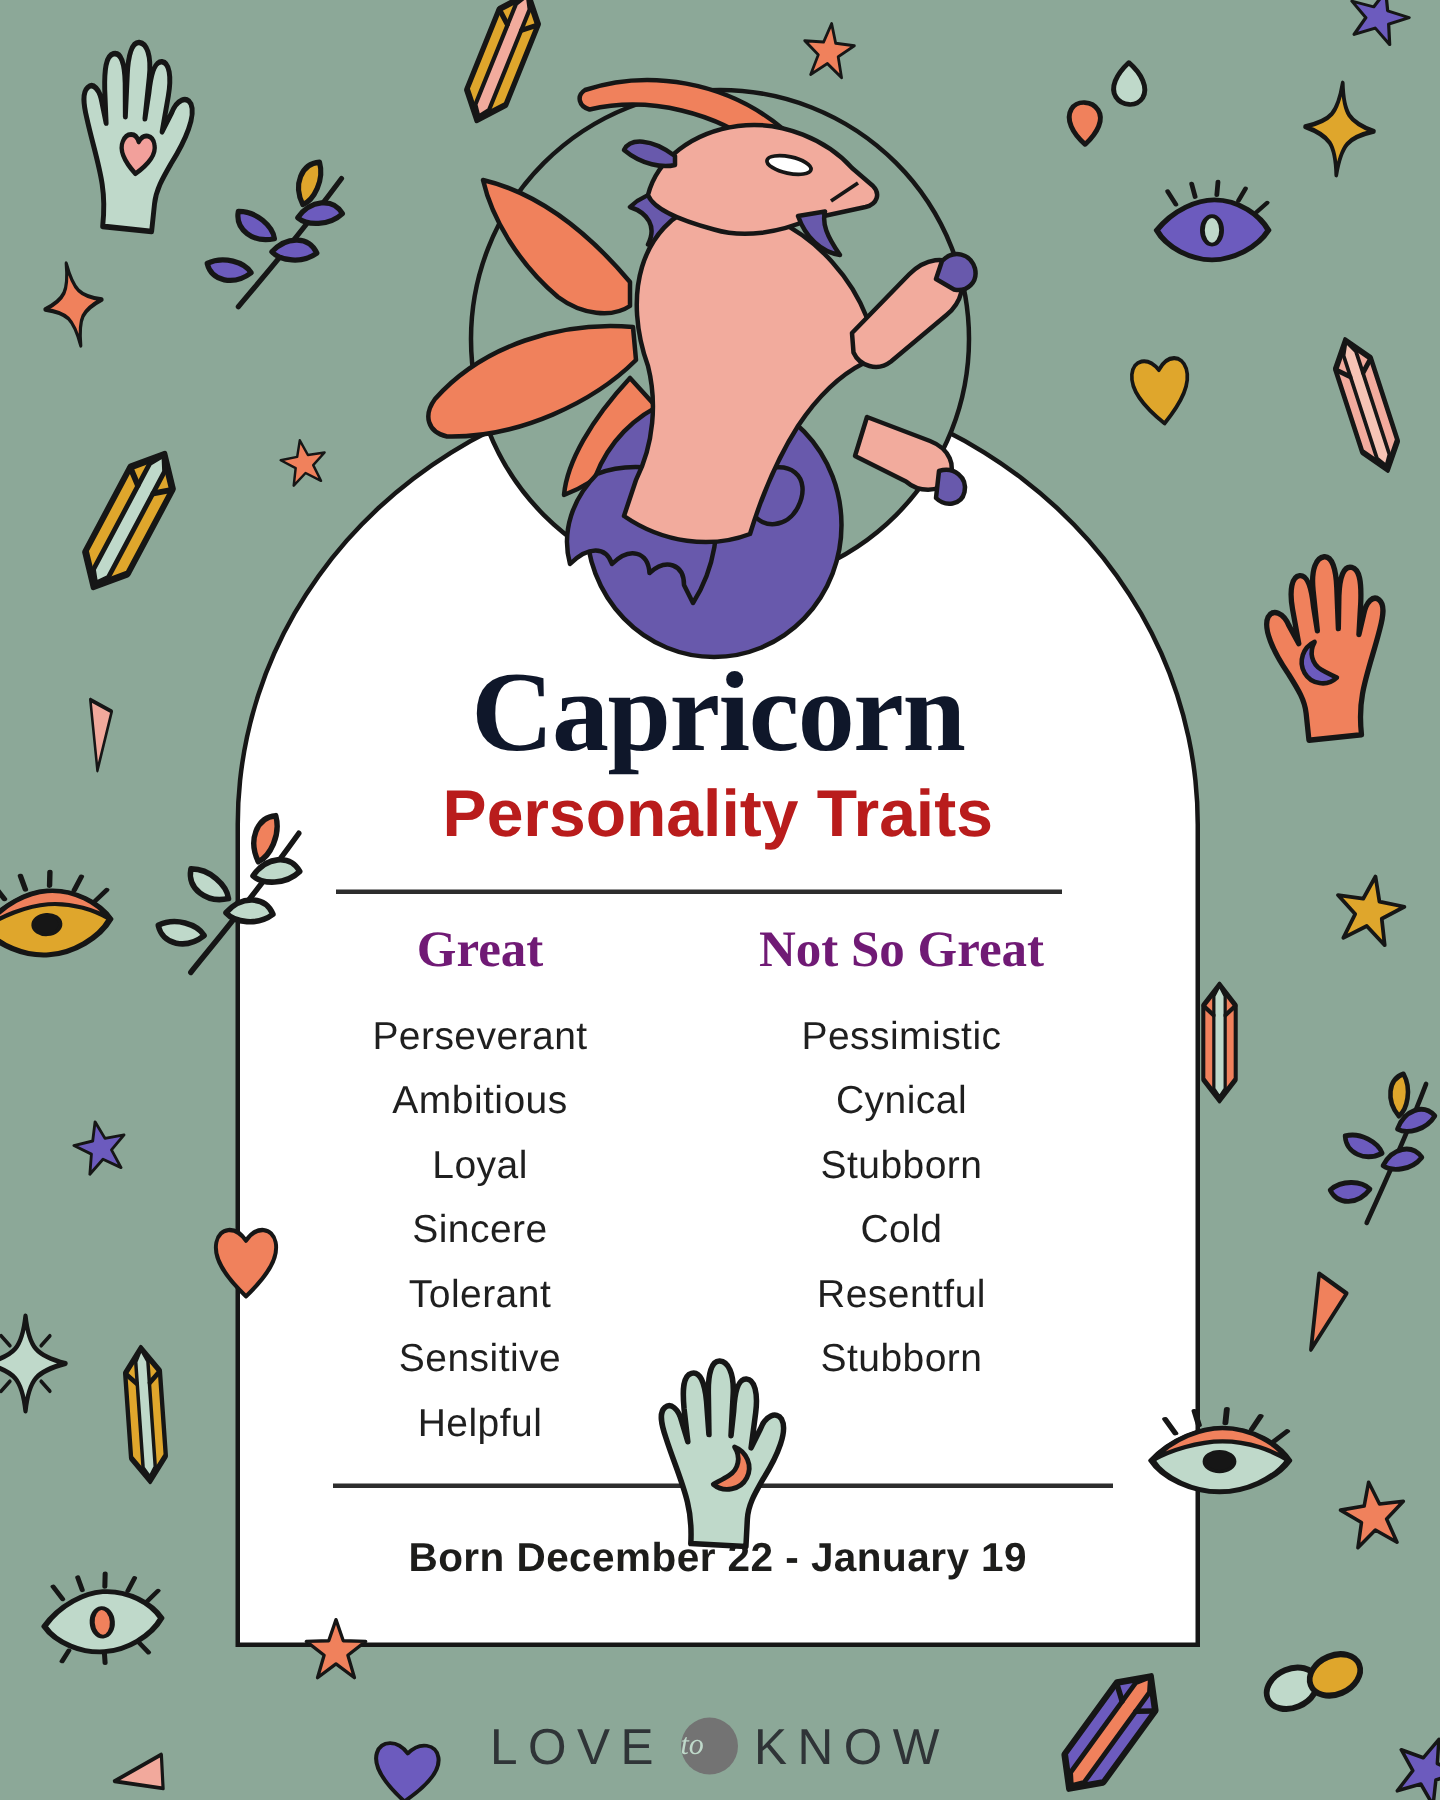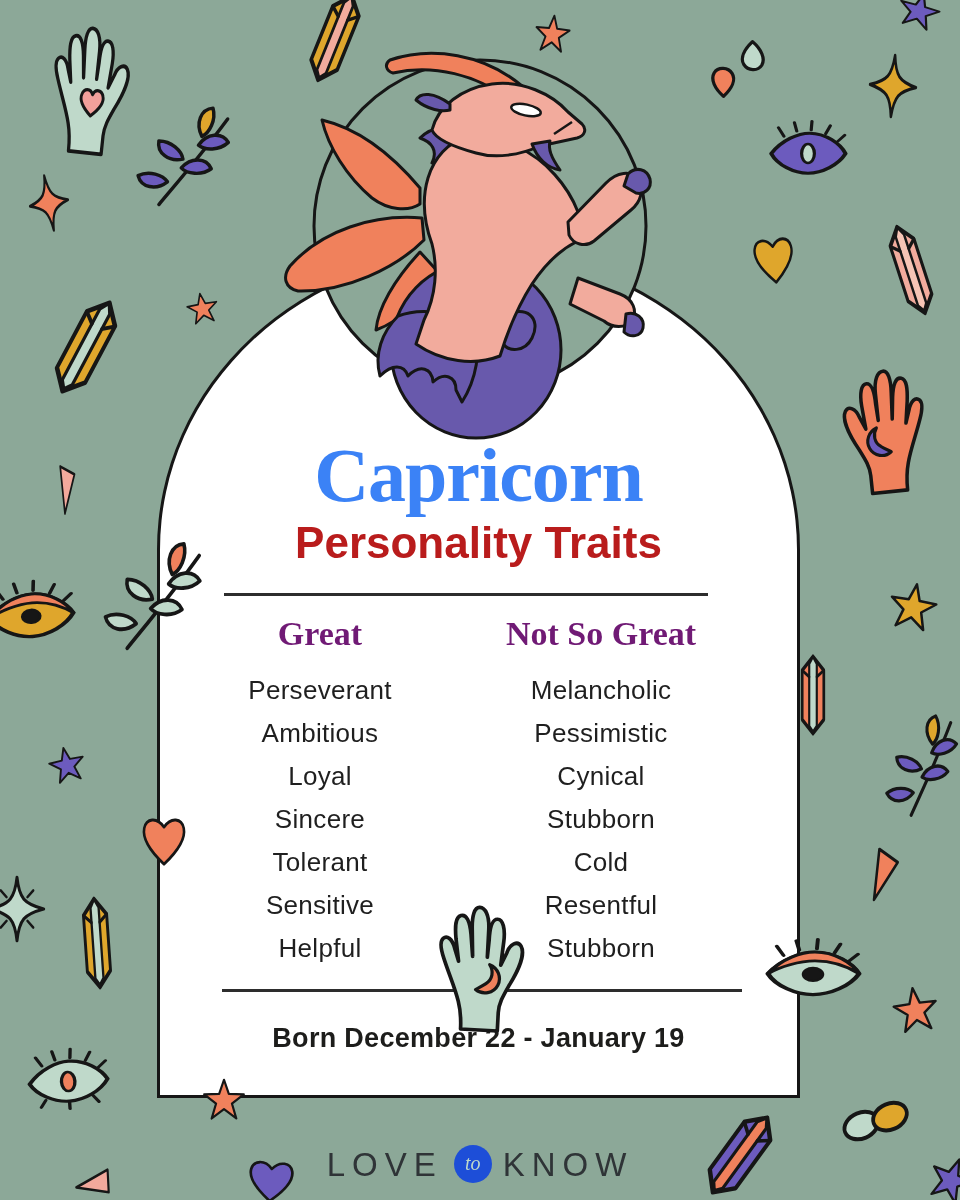--- a/index.html
+++ b/index.html
@@ -11,21 +11,21 @@
   .card{
     position:absolute;left:157px;top:250px;width:643px;height:848px;
     background:#ffffff;border:3px solid #161616;box-sizing:border-box;
     border-radius:322px 322px 0 0 / 300px 300px 0 0;
     z-index:2;
   }
   .card-inner{position:absolute;inset:0;}
   .title{
     position:absolute;top:184px;left:0;right:0;text-align:center;
     font-family:"Liberation Serif", serif;font-weight:700;font-size:76px;
-    letter-spacing:-1px;color:#3b82f6;line-height:1;
+    letter-spacing:-1px;color:#0f172a;line-height:1;
   }
   .subtitle{
     position:absolute;top:268px;left:0;right:0;text-align:center;
     font-family:Liberation Sans, sans-serif;font-weight:700;font-size:44px;
     color:#b91c1c;line-height:1;
   }
   .divider{position:absolute;background:#2d2d2d;height:3px;}
   .divider.top{top:340px;left:64px;width:484px;}
   .divider.bottom{top:736px;left:62px;width:520px;}
   .col-header{
@@ -48,22 +48,22 @@
   .logo{
     position:absolute;top:1142px;left:0;right:0;height:44px;z-index:1;
     display:flex;align-items:center;justify-content:center;gap:11px;
     color:#2F3437;
   }
   .logo .word{
     font-size:33px;font-weight:400;letter-spacing:7px;line-height:1;
     transform:scaleY(1.02);
   }
   .logo .to-circle{
-    width:38px;height:38px;border-radius:50%;background:#1d4ed8;flex:0 0 auto;
-    display:flex;align-items:center;justify-content:center;
+    width:38px;height:38px;border-radius:50%;background:#737373;flex:0 0 auto;
+    display:flex;align-items:center;justify-content:flex-start;
   }
   .logo .to-circle span{
     font-family:"Liberation Serif", serif;font-style:italic;font-size:20px;
     color:#BFD9CA;line-height:1;padding-bottom:2px;
   }
 </style>
 </head>
 <body>
 
 <svg class="goat" viewBox="0 0 420 420" aria-hidden="true">
@@ -108,21 +108,20 @@
     <div class="trait-list great">
         <div class="trait">Perseverant</div>
         <div class="trait">Ambitious</div>
         <div class="trait">Loyal</div>
         <div class="trait">Sincere</div>
         <div class="trait">Tolerant</div>
         <div class="trait">Sensitive</div>
         <div class="trait">Helpful</div>
       </div>
     <div class="trait-list nsg">
-        <div class="trait">Melancholic</div>
         <div class="trait">Pessimistic</div>
         <div class="trait">Cynical</div>
         <div class="trait">Stubborn</div>
         <div class="trait">Cold</div>
         <div class="trait">Resentful</div>
         <div class="trait">Stubborn</div>
       </div>
     <div class="divider bottom"></div>
     <div class="born">Born December 22 - January 19</div>
   </div>

